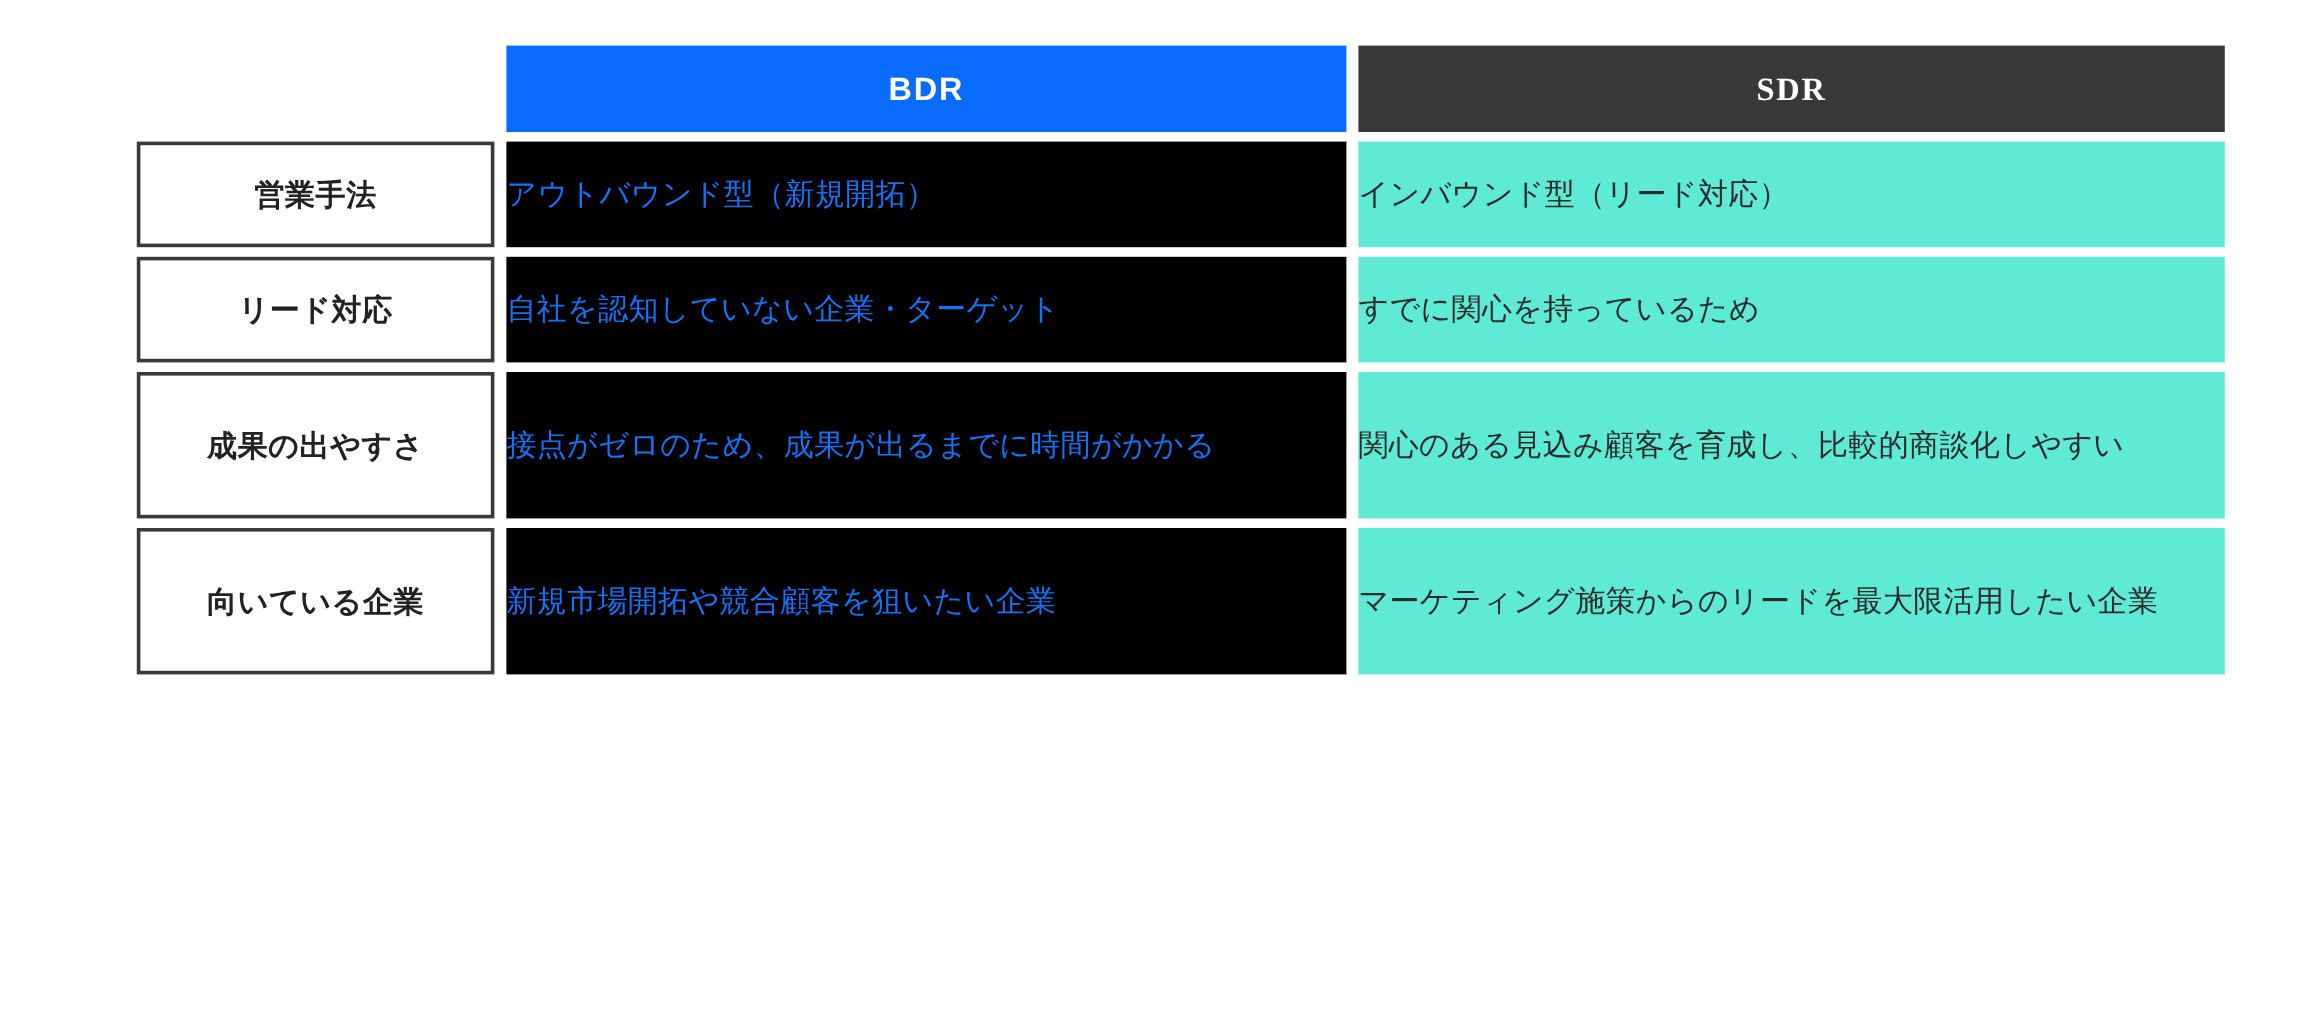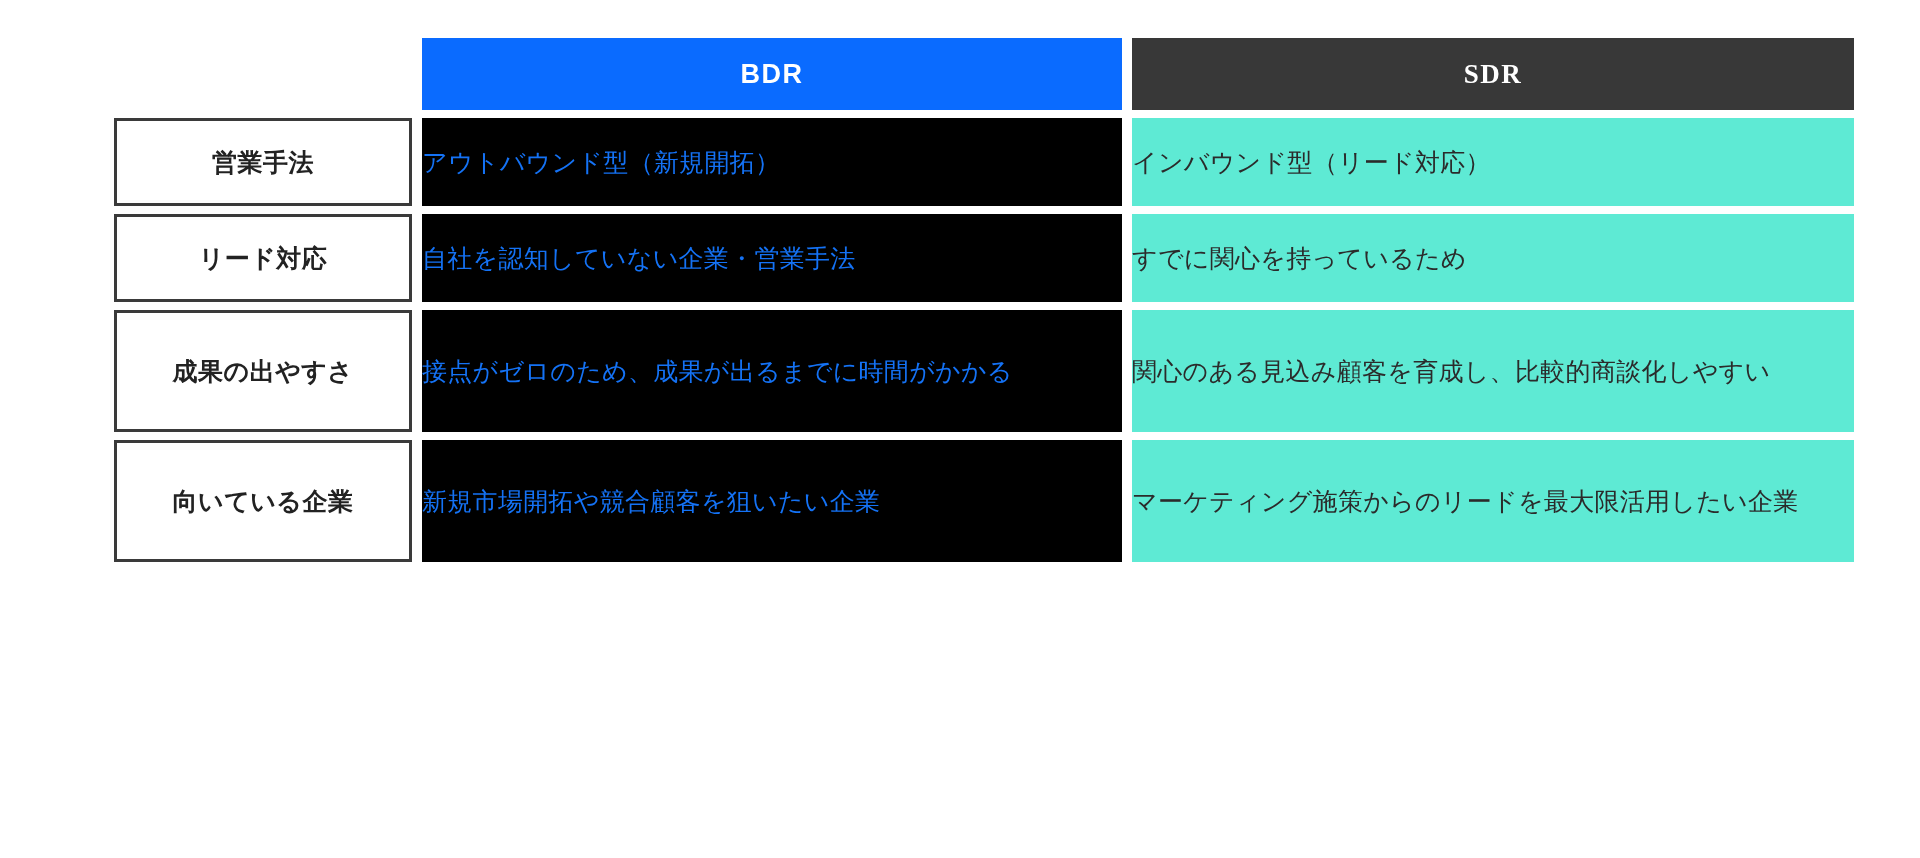--- a/index.html
+++ b/index.html
@@ -118,21 +118,21 @@
     <tbody>
 
       <tr class="row-h1">
         <th class="label-cell">営業手法</th>
         <td class="val-cell val-bdr">アウトバウンド型（新規開拓）</td>
         <td class="val-cell val-sdr">インバウンド型（リード対応）</td>
       </tr>
 
       <tr class="row-h1">
         <th class="label-cell">リード対応</th>
-        <td class="val-cell val-bdr">自社を認知していない企業・営業手法</td>
+        <td class="val-cell val-bdr">自社を認知していない企業・ターゲット</td>
         <td class="val-cell val-sdr">すでに関心を持っているため</td>
       </tr>
 
 
       <tr class="row-h2">
         <th class="label-cell">成果の出やすさ</th>
         <td class="val-cell val-bdr">接点がゼロのため、成果が出るまでに時間がかかる</td>
         <td class="val-cell val-sdr">関心のある見込み顧客を育成し、比較的商談化しやすい</td>
       </tr>
 

